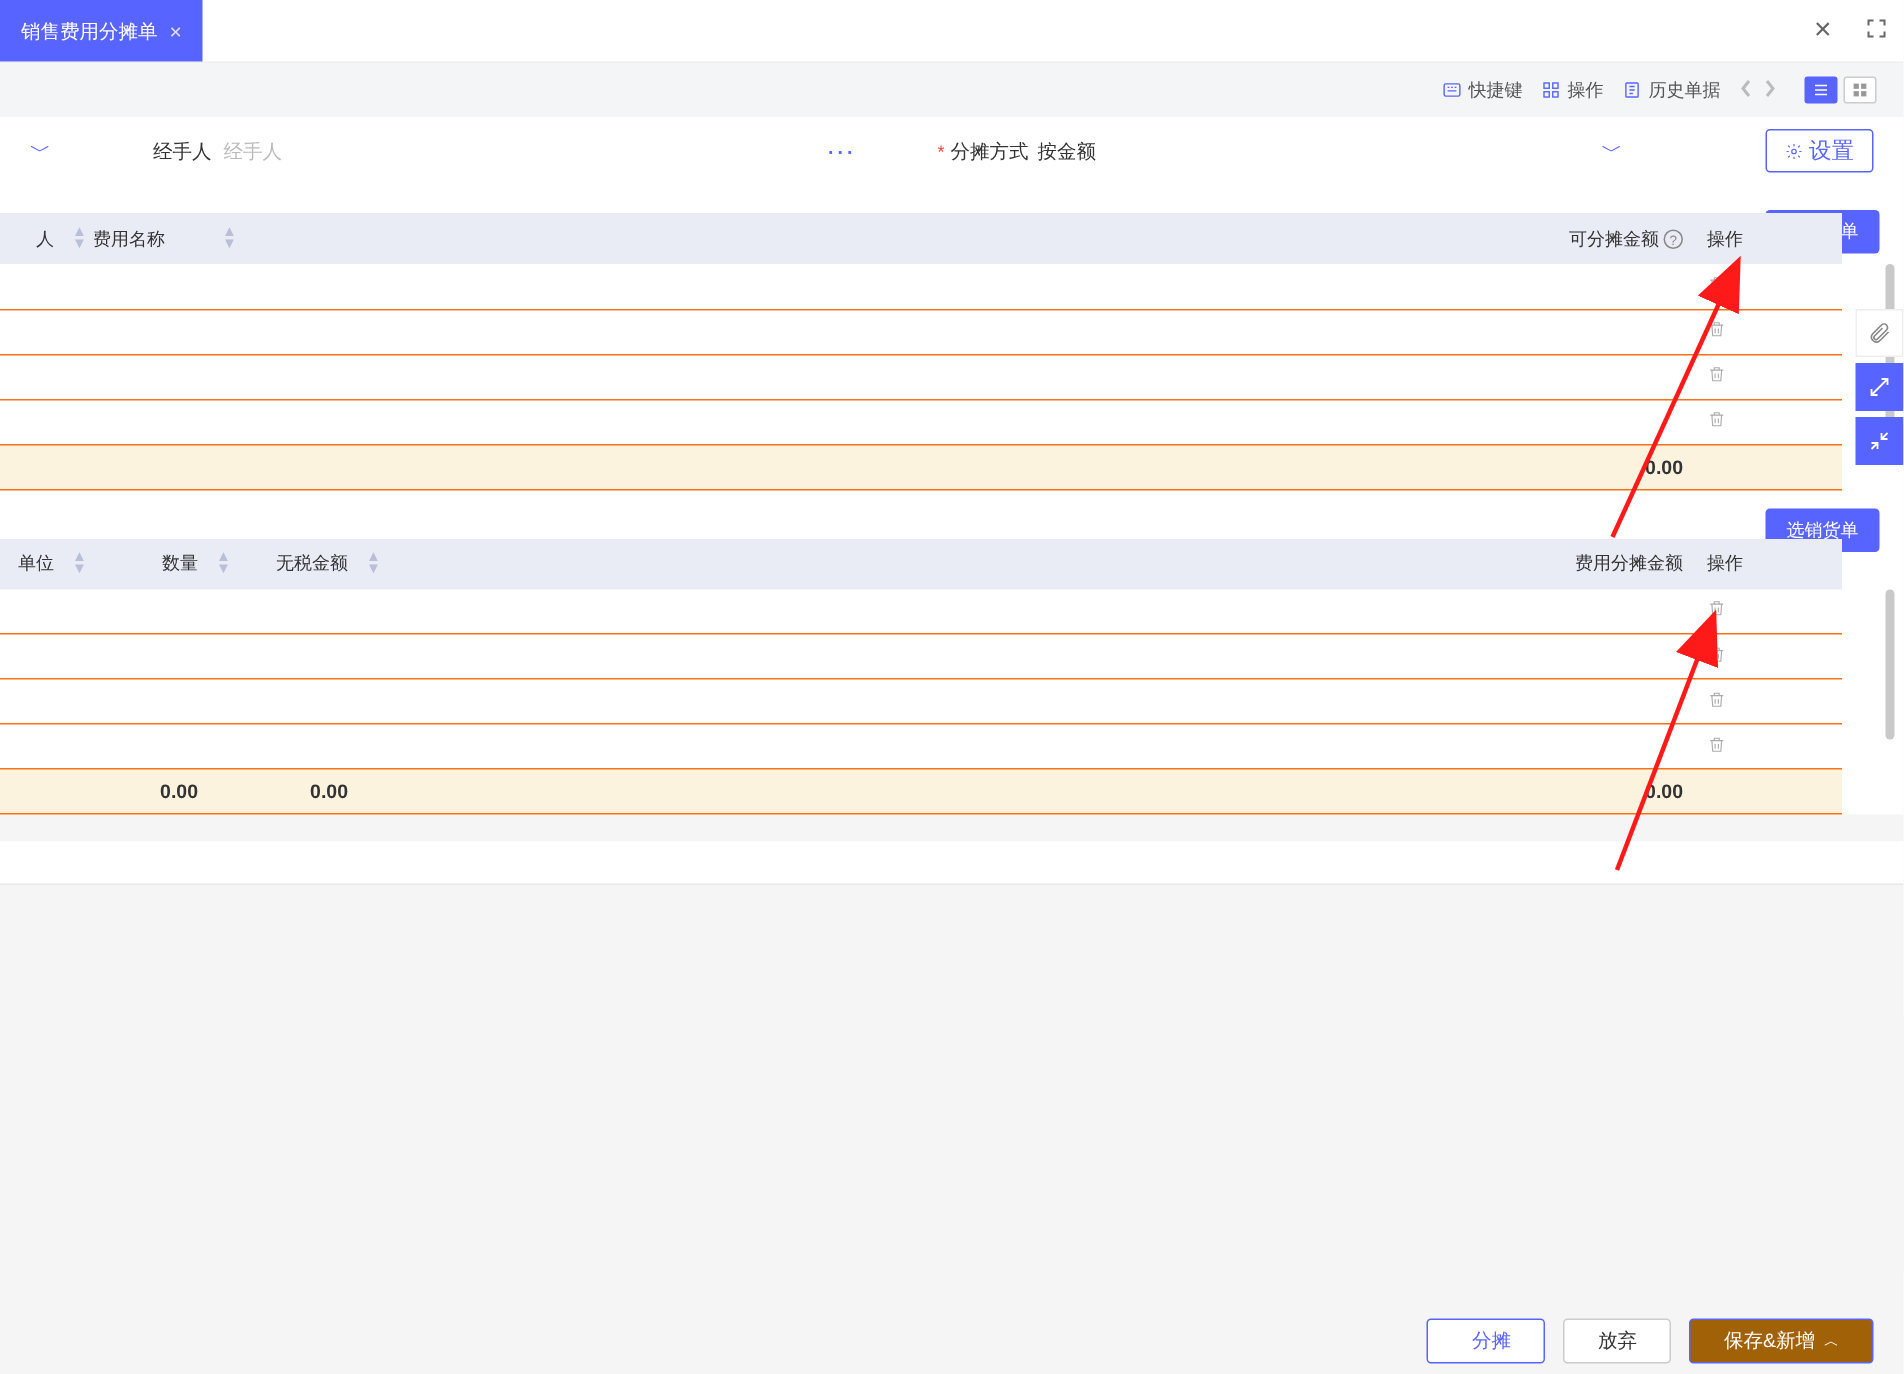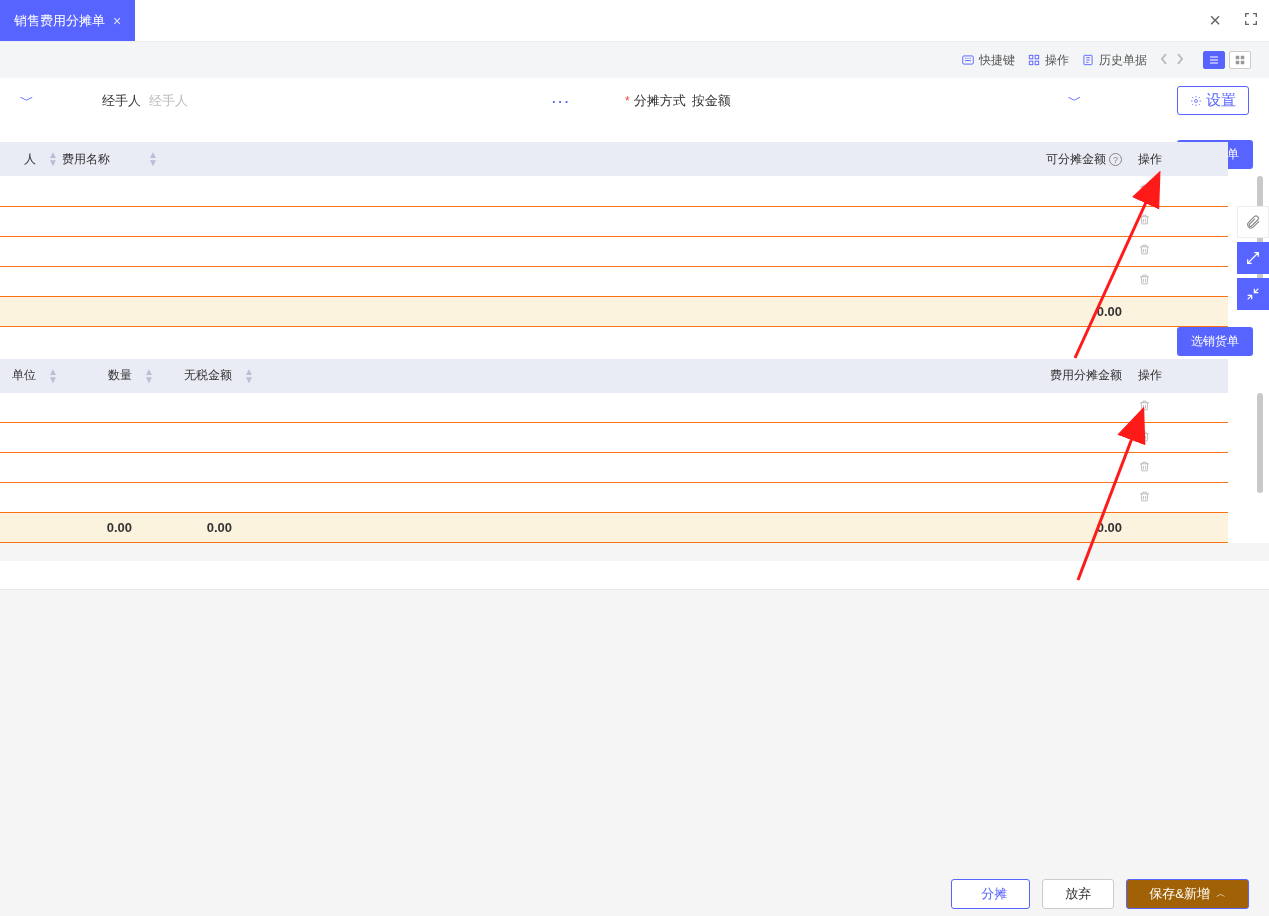--- a/index.html
+++ b/index.html
@@ -296,21 +296,21 @@
                 <td>0.00</td>
                 <td class="op-col"></td>
               </tr>
           </tbody>
         </table>
         <div class="vscroll"></div>
       </div>
     </div>
 
     <div class="sect" style="padding-top:26px;">
-      <button class="pick-btn" style="top:0;">选销货单</button>
+      <button class="pick-btn" style="top:12px;">选销货单</button>
       <div class="table-wrap">
         <table class="grid">
           <colgroup>
             <col style="width:44px">
               <col style="width:96px">
               <col style="width:100px">
               <col style="width:786px">
               <col style="width:104px">
               <col style="width:98px">
           </colgroup>

